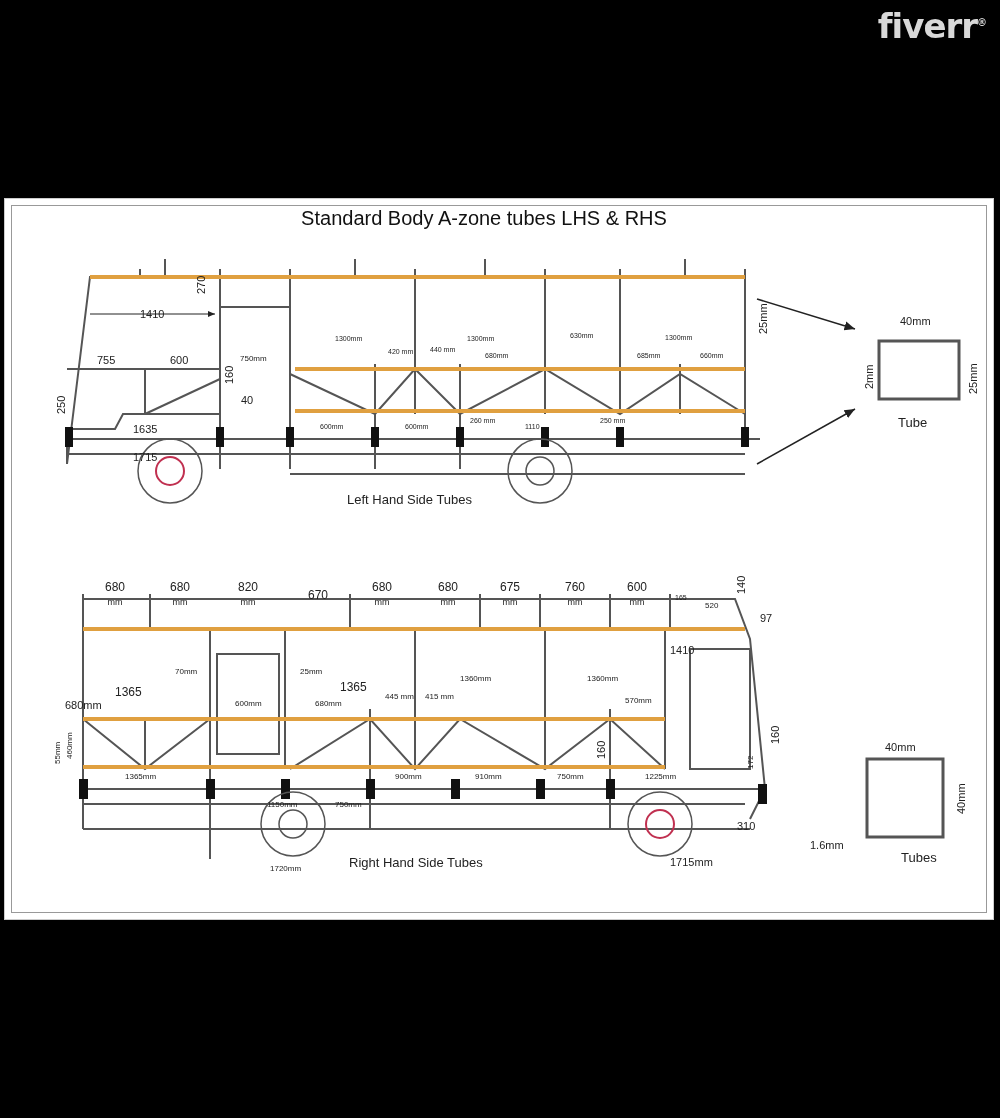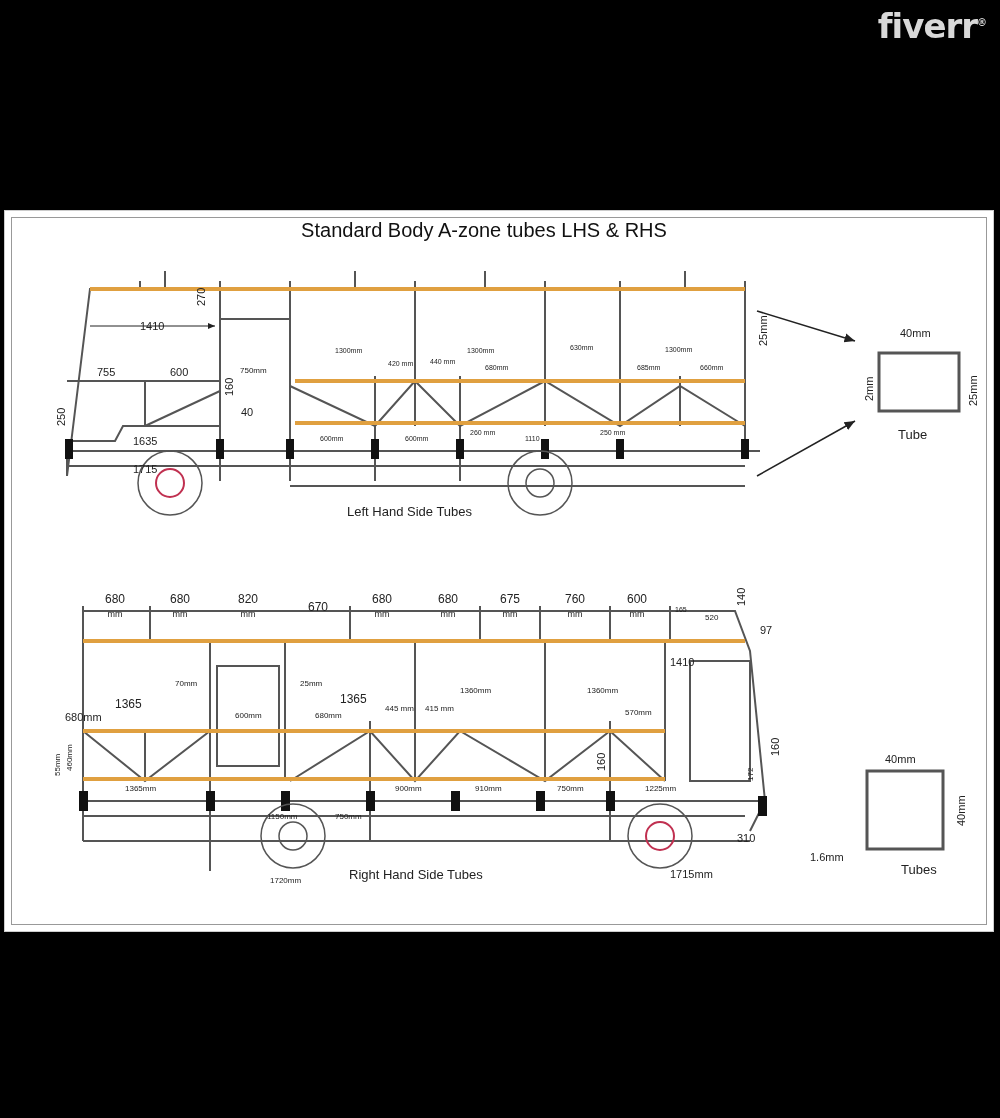--- a/index.html
+++ b/index.html
@@ -1,19 +1,19 @@
 <!DOCTYPE html>
 <html><head>
 <meta charset="utf-8">
 <style>
   html, body { margin:0; padding:0; background:#000; }
   body { width:1000px; height:1118px; position:relative; overflow:hidden; font-family:"Liberation Sans", sans-serif; }
   .logo { position:absolute; right:14px; top:6px; color:#d8d8d8; font-family:"DejaVu Sans", sans-serif; font-weight:bold; font-size:34px; letter-spacing:-1px;text-align:right; }
   .logo sup { font-size:10px; }
-  .sheet { position:absolute; left:4px; top:210px; width:990px; height:722px; background:#fff; border:1px solid #ccc; box-sizing:border-box; }
+  .sheet { position:absolute; left:4px; top:198px; width:990px; height:722px; background:#fff; border:1px solid #ccc; box-sizing:border-box; }
   .frame { position:absolute; left:6px; top:6px; right:6px; bottom:6px; border:1px solid #999; }
   .title { position:absolute; left:0; right:30px; top:8px; text-align:center; font-size:20px; color:#111; }
   svg { position:absolute; left:0; top:0; }
   .lbl { font-family:"Liberation Sans", sans-serif; fill:#222; }
 </style>
 </head>
 <body>
 
 <div class="logo"><span>fiverr</span><sup>®</sup></div>
 

